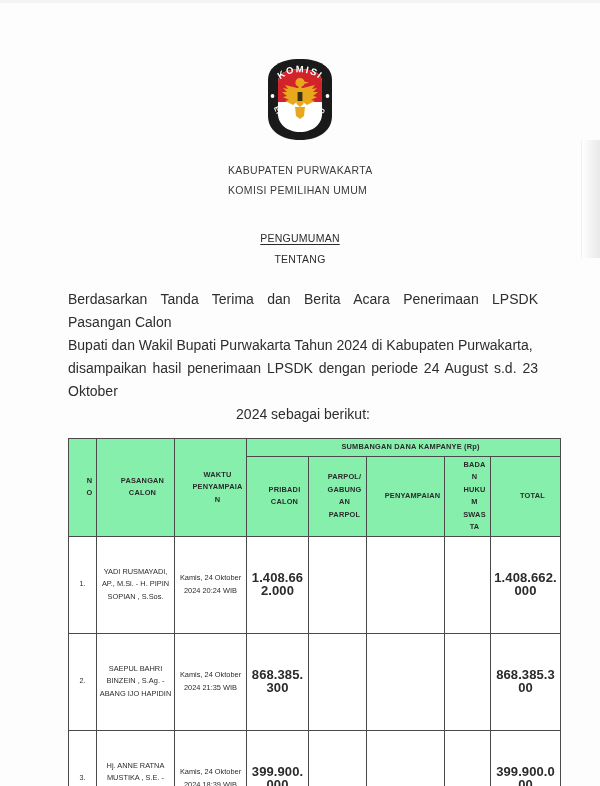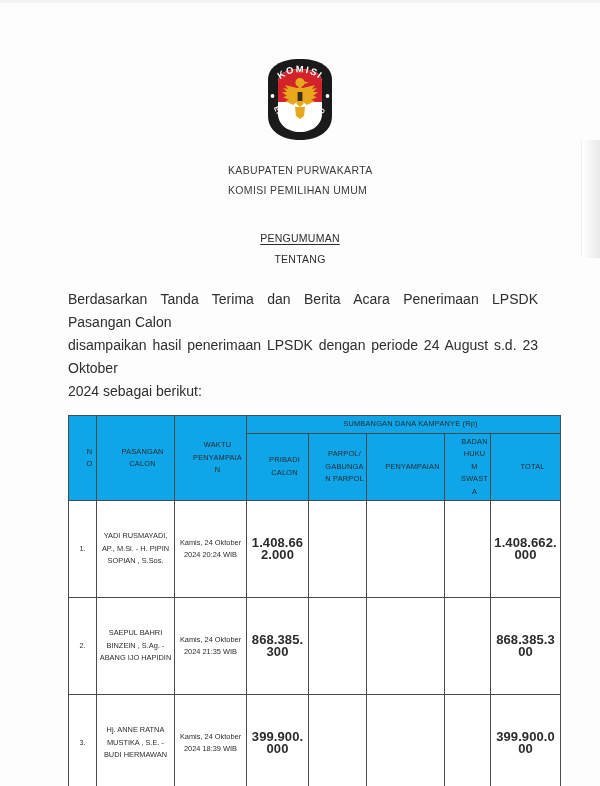--- a/index.html
+++ b/index.html
@@ -85,21 +85,21 @@
   .title-block .wide { letter-spacing: .15px; }
 
   
   .para {
     margin: 18px 62px 0 68px;
     font-size: 14px;
     line-height: 23px;
     text-align: justify;
     color: #2e2e2e;
   }
-  .para .lastline { text-align: left; }
+  .para .lastline { text-align: center; }
 
   
   .table-wrap {
     margin: 12px 0 0 68px;
     width: 466px;
   }
   table.report {
     border-collapse: collapse;
     width: 466px;
     table-layout: fixed;
@@ -109,22 +109,22 @@
   table.report th,
   table.report td {
     border: 1px solid #4a4a4a;
     padding: 2px 2px;
     vertical-align: middle;
     text-align: center;
     line-height: 12.5px;
     word-wrap: break-word;
   }
   table.report thead th {
-    background: #0ea5e9;
-    font-weight: normal;
+    background: #86efac;
+    font-weight: bold;
     letter-spacing: .2px;
     padding-left: 16px;
   }
   table.report tbody td {
     background: #ffffff;
     height: 92px;
   }
   td.num { font-size: 7.2px; }
   td.name { line-height: 14px; }
   td.time { line-height: 14px; }
@@ -198,20 +198,21 @@
       <div>KOMISI PEMILIHAN UMUM</div>
     </div>
 
     <div class="title-block">
       <div class="underline">PENGUMUMAN</div>
       <div>TENTANG</div>
     </div>
 
     <div class="para">
       <div>Berdasarkan Tanda Terima dan Berita Acara Penerimaan LPSDK Pasangan Calon</div>
+      <div>Bupati dan Wakil Bupati Purwakarta Tahun 2024 di Kabupaten Purwakarta,</div>
       <div>disampaikan hasil penerimaan LPSDK dengan periode 24 August s.d. 23 Oktober</div>
       <div class="lastline">2024 sebagai berikut:</div>
     </div>
 
     <div class="table-wrap">
       <table class="report">
         <colgroup>
           <col class="c-no">
             <col class="c-name">
             <col class="c-time">

